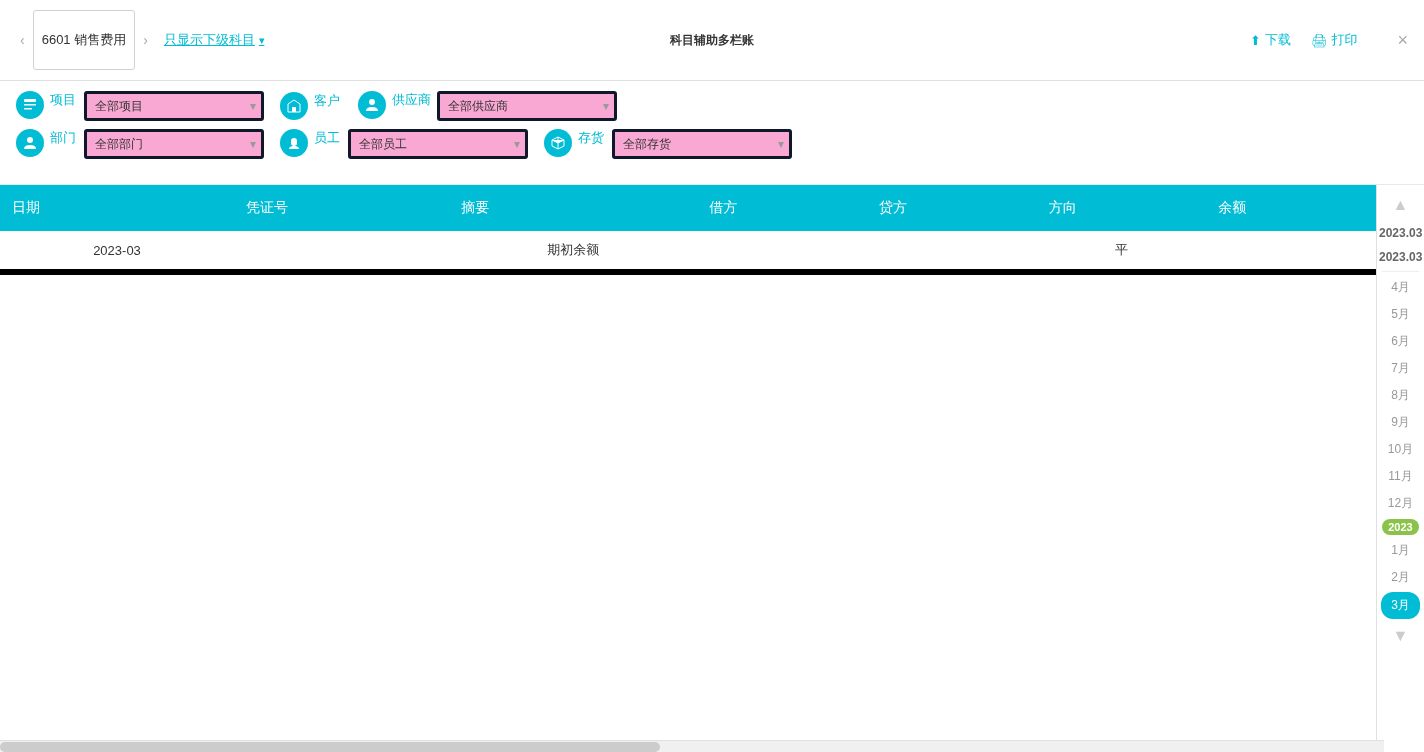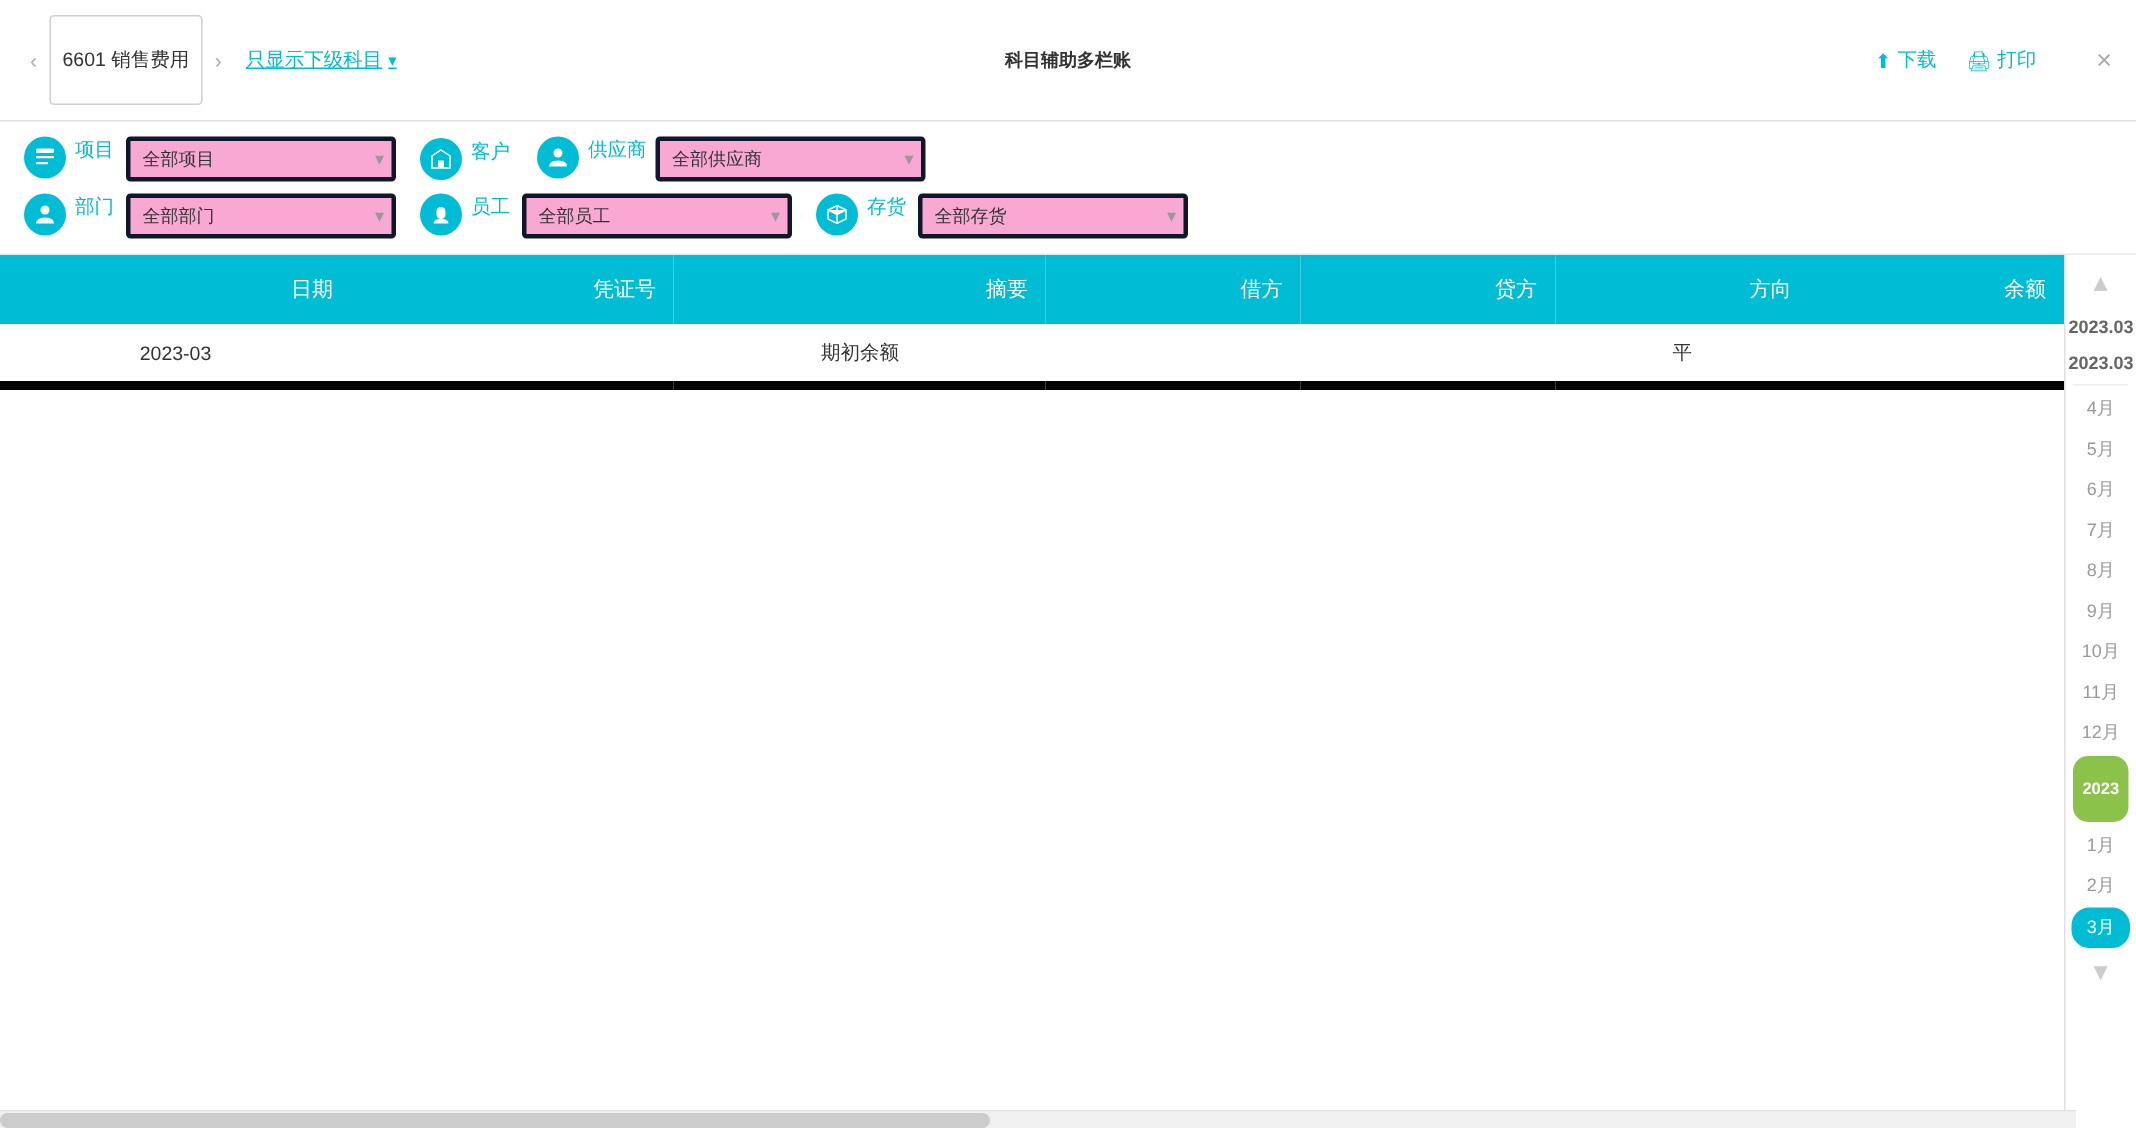--- a/index.html
+++ b/index.html
@@ -89,21 +89,21 @@
       padding: 10px 16px;
       background: #fff;
       border-bottom: 1px solid #e8e8e8;
     }
     .filter-row {
       display: flex;
       align-items: center;
       gap: 16px;
       margin-bottom: 8px;
     }
-    .filter-row:last-child { margin-bottom: 0; }
+    .filter-row:last-child { margin-bottom: 15px; }
     .filter-item {
       display: flex;
       gap: 6px;
     }
     .filter-icon {
       width: 28px;
       height: 28px;
       border-radius: 50%;
       background: #00bcd4;
       display: flex;
@@ -164,21 +164,21 @@
       border-collapse: collapse;
       min-width: 900px;
     }
     .data-table thead tr {
       background: #00bcd4;
     }
     .data-table thead th {
       color: #fff;
       font-weight: normal;
       padding: 14px 12px;
-      text-align: right;
+      text-align: left;
       font-size: 14px;
       border: none;
     }
     .data-table tbody tr {
       border-bottom: 6px solid #000000;
     }
     .data-table tbody td {
       padding: 10px 12px;
       text-align: center;
       font-size: 13px;
@@ -251,21 +251,21 @@
       width: calc(100% - 8px);
     }
     .sidebar-month.active-gray {
       color: #666;
       font-weight: bold;
     }
     .sidebar-year {
       background: #8bc34a;
       color: #fff;
       border-radius: 10px;
-      padding: 16px 6px;
+      padding: 2px 6px;
       font-size: 11px;
       font-weight: bold;
       margin: 2px 0;
       cursor: pointer;
     }
     .sidebar-divider {
       width: 80%;
       height: 1px;
       background: #eee;
       margin: 2px 0;

